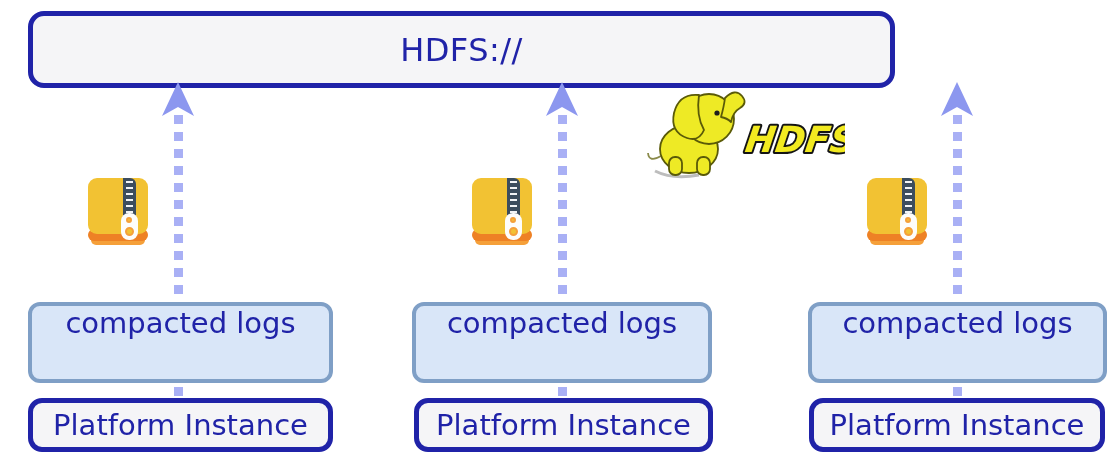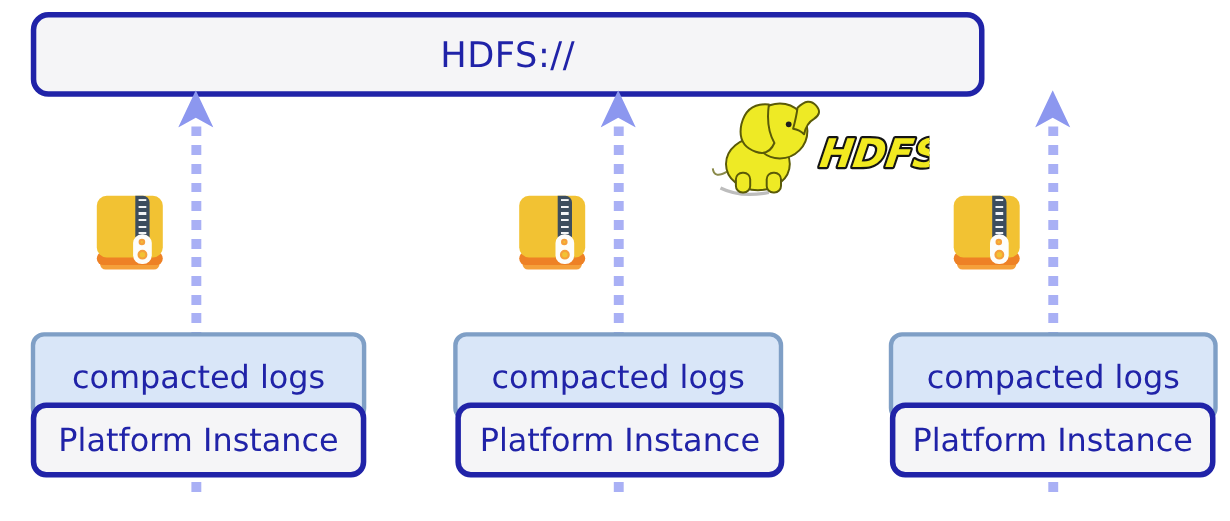--- a/index.html
+++ b/index.html
@@ -54,24 +54,24 @@
   .zip-pull::before{content:"";position:absolute;top:4px;left:4.5px;width:6px;height:6px;
     border-radius:50%;border:2px solid var(--zip_orange_light);box-sizing:border-box;background:var(--zip_gold);}
   .zip-pull::after{content:"";position:absolute;bottom:4px;left:3.5px;width:9px;height:9px;
     border-radius:50%;border:2px solid var(--zip_orange_light);box-sizing:border-box;background:var(--zip_gold);}
   
   .hadoop-logo{position:absolute;left:645px;top:88px;width:200px;height:92px;z-index:2;}
   
   .compacted{
     position:absolute;top:302px;height:81px;box-sizing:border-box;z-index:2;
     background:var(--compacted_fill);border:4px solid var(--compacted_border);border-radius:12px;
-    display:flex;align-items:center;justify-content:center;
+    display:flex;align-items:flex-start;justify-content:center;
   }
   .platform{
-    position:absolute;top:366px;height:68px;box-sizing:border-box;z-index:2;
+    position:absolute;top:398px;height:54px;box-sizing:border-box;z-index:2;
     background:var(--box_fill);border:5px solid var(--navy);border-radius:14px;
     display:flex;align-items:center;justify-content:center;
   }
   .compacted .lbl,.platform .lbl{font-size:29px;color:var(--navy);white-space:nowrap;}
   .cb-1{left:28px;width:305px;} .cb-2{left:412px;width:300px;} .cb-3{left:808px;width:299px;}
   .pb-1{left:28px;width:305px;} .pb-2{left:414px;width:299px;} .pb-3{left:809px;width:296px;}
 </style>
 </head>
 <body>
 

